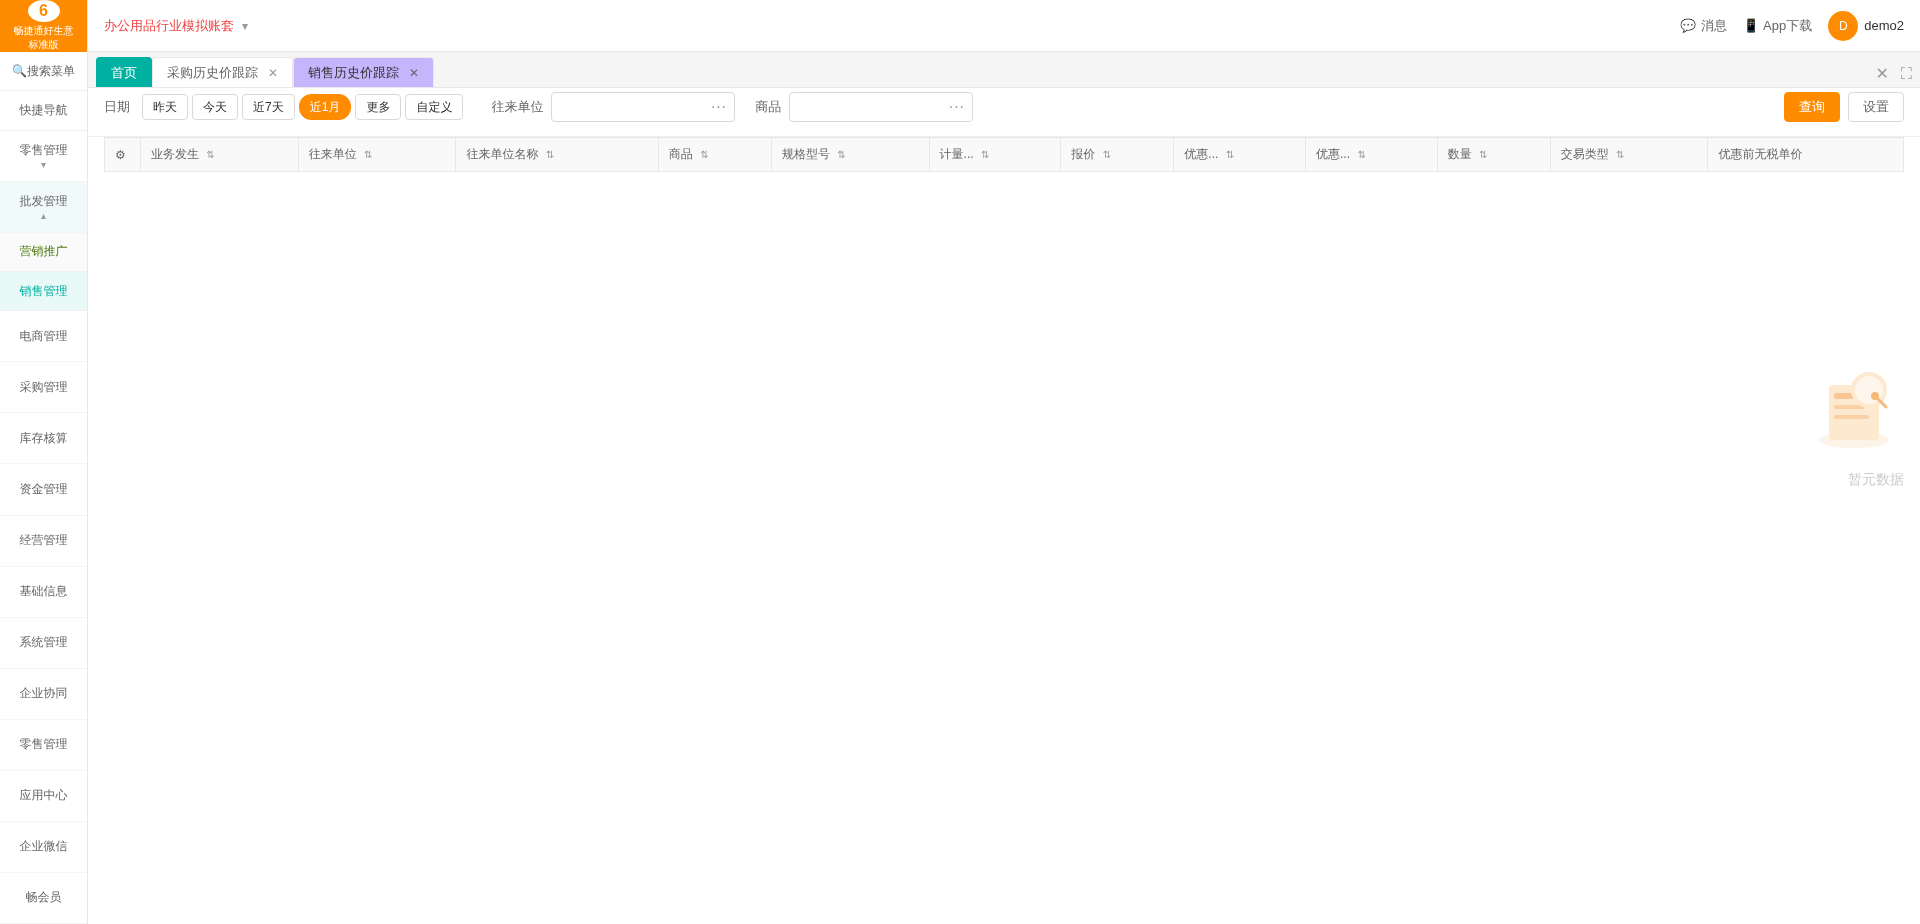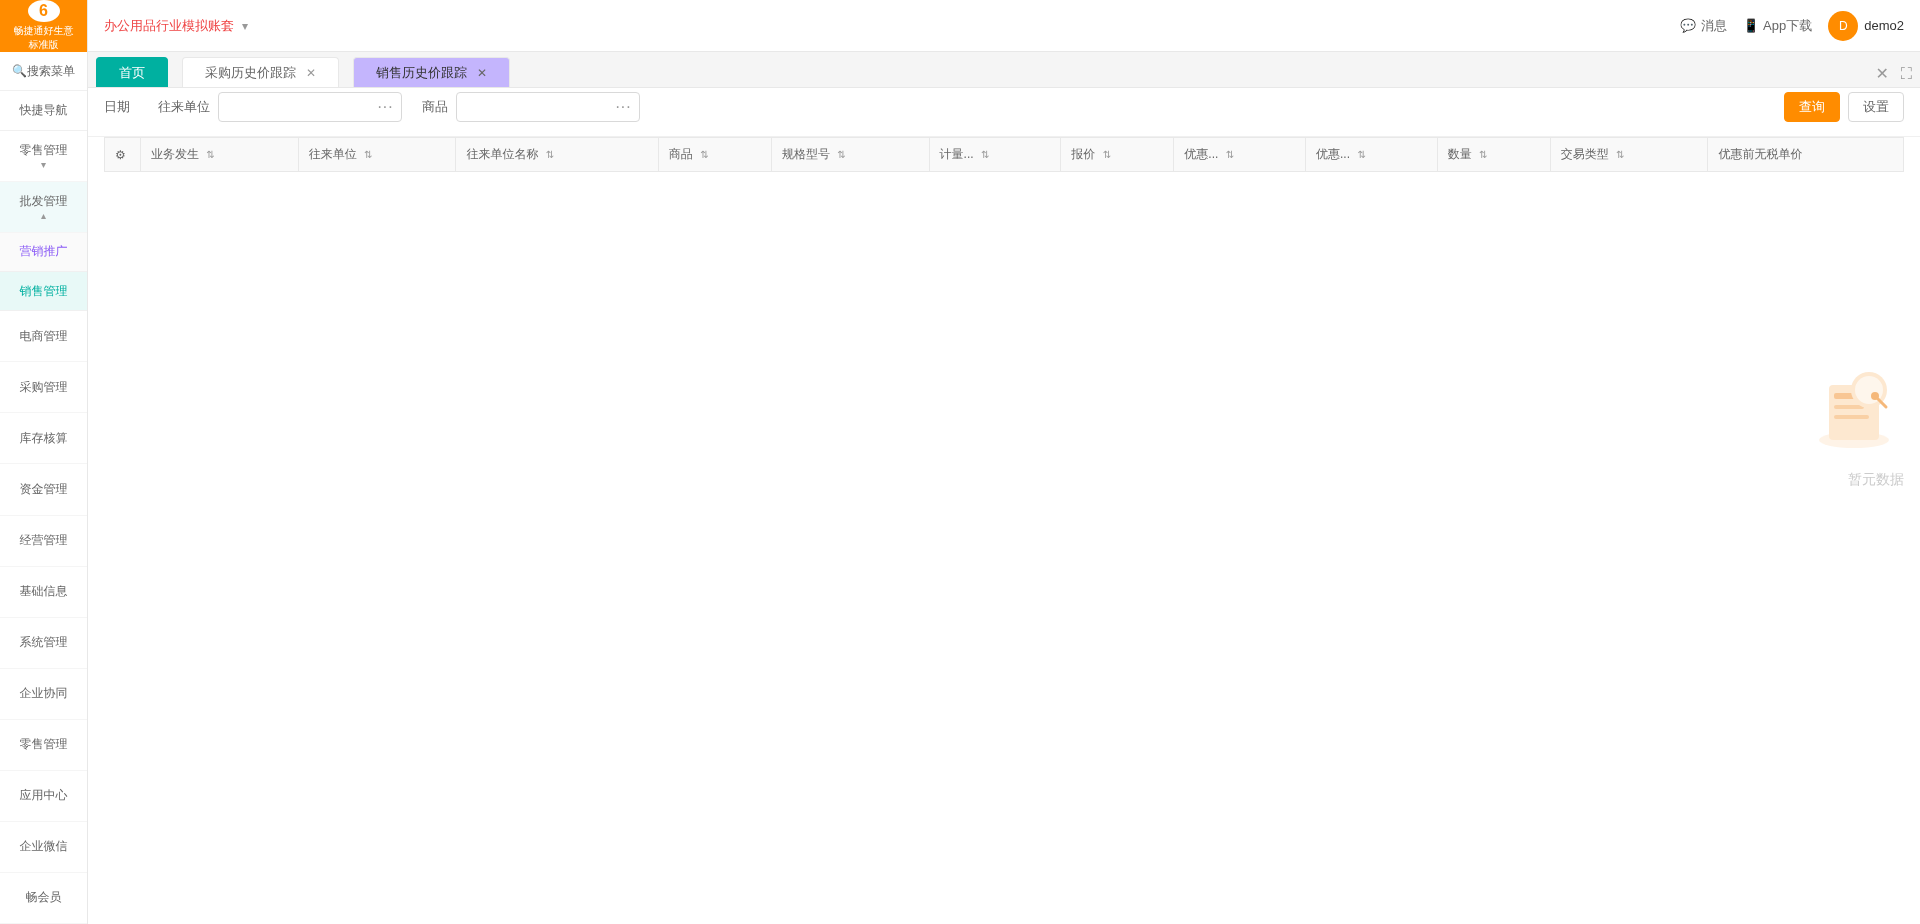--- a/index.html
+++ b/index.html
@@ -9,40 +9,40 @@
     .sidebar { width: 88px; background: #fff; border-right: 1px solid #e8e8e8; display: flex; flex-direction: column; align-items: center; height: 924px; overflow: hidden; }
     .sidebar-logo { width: 88px; height: 52px; background: #ff8c00; display: flex; flex-direction: column; align-items: center; justify-content: center; cursor: pointer; }
     .sidebar-logo-icon { width: 32px; height: 32px; background: #fff; border-radius: 50%; display: flex; align-items: center; justify-content: center; margin-bottom: 2px; }
     .sidebar-logo-icon span { color: #ff8c00; font-size: 16px; font-weight: bold; }
     .sidebar-logo-text { color: #fff; font-size: 10px; }
     .sidebar-search { width: 88px; height: 40px; display: flex; align-items: center; justify-content: center; cursor: pointer; color: #666; font-size: 12px; border-bottom: 1px solid #f0f0f0; }
     .sidebar-nav { width: 88px; height: 40px; display: flex; align-items: center; justify-content: center; cursor: pointer; color: #666; font-size: 12px; border-bottom: 1px solid #f0f0f0; }
     .sidebar-item { width: 112px; height: 52px; display: flex; flex-direction: column; align-items: center; justify-content: center; cursor: pointer; color: #666; font-size: 12px; border-bottom: 1px solid #f5f5f5; }
     .sidebar-item .arrow { font-size: 10px; color: #999; }
     .sidebar-item-expanded { background: #f0fafa; }
-    .sidebar-sub-item { width: 88px; height: 40px; display: flex; align-items: center; justify-content: center; cursor: pointer; color: #8b5cf6; font-size: 12px; background: #fafafa; border-bottom: 1px solid #f0f0f0; }
+    .sidebar-sub-item { width: 88px; height: 40px; display: flex; align-items: center; justify-content: center; cursor: pointer; color: #4d7c0f; font-size: 12px; background: #fafafa; border-bottom: 1px solid #f0f0f0; }
     .sidebar-sub-item.active { color: #00b0a0; background: #e8f9f7; }
 
     
     .main { flex: 1; display: flex; flex-direction: column; height: 924px; overflow: hidden; }
 
     
     .topbar { height: 52px; background: #fff; border-bottom: 1px solid #e8e8e8; display: flex; align-items: center; padding: 0 16px; justify-content: space-between; }
     .topbar-left { display: flex; align-items: center; gap: 8px; }
     .topbar-title { font-size: 13px; color: #ef4444; }
     .topbar-dropdown { font-size: 12px; color: #999; cursor: pointer; }
     .topbar-right { display: flex; align-items: center; gap: 16px; }
     .topbar-msg { display: flex; align-items: center; gap: 4px; color: #666; font-size: 13px; cursor: pointer; }
     .topbar-app { display: flex; align-items: center; gap: 4px; color: #666; font-size: 13px; cursor: pointer; }
     .topbar-user { display: flex; align-items: center; gap: 6px; cursor: pointer; }
     .topbar-avatar { width: 30px; height: 30px; border-radius: 50%; background: #ff8c00; display: flex; align-items: center; justify-content: center; color: #fff; font-size: 12px; }
 
     
     .tabbar { height: 36px; background: #f5f5f5; display: flex; align-items: flex-end; padding: 0 8px; border-bottom: 1px solid #e8e8e8; }
-    .tab { height: 30px; padding: 0 22px; display: flex; align-items: center; gap: 6px; border: 1px solid #e8e8e8; border-bottom: none; border-radius: 4px 4px 0 0; font-size: 13px; cursor: pointer; background: #fff; margin-right: 14px; color: #666; }
+    .tab { height: 30px; padding: 0 14px; display: flex; align-items: center; gap: 6px; border: 1px solid #e8e8e8; border-bottom: none; border-radius: 4px 4px 0 0; font-size: 13px; cursor: pointer; background: #fff; margin-right: 0; color: #666; }
     .tab.home { background: #00b0a0; color: #fff; border-color: #00b0a0; }
     .tab.active { background: #c4b5fd; color: #333; }
     .tab-close { color: #999; font-size: 12px; cursor: pointer; margin-left: 4px; }
     .tab.active .tab-close { color: #666; }
     .tab-win-btn { color: #999; cursor: pointer; font-size: 16px; }
 
     
     .page { flex: 1; background: #fff; overflow: hidden; display: flex; flex-direction: column; }
     .page-title { font-size: 18px; font-weight: bold; color: #333; margin-bottom: 12px; }
     .filter-label { color: #666; font-size: 13px; white-space: nowrap; }
@@ -200,20 +200,28 @@
       <span class="tab-win-btn">⛶</span>
     </div>
   </div>
 
   <div class="page">
 
 
     <div style="padding:4px 16px 8px 16px; border-bottom:1px solid #f0f0f0;">
       <div style="display:flex; align-items:center; gap:12px; flex-wrap:wrap; margin-bottom:6px;">
         <span class="filter-label">日期</span>
+        <div class="filter-btns">
+          <button class="filter-btn">昨天</button>
+          <button class="filter-btn">今天</button>
+          <button class="filter-btn">近7天</button>
+          <button class="filter-btn active">近1月</button>
+          <button class="filter-btn">更多</button>
+          <button class="filter-btn">自定义</button>
+        </div>
         <div style="display:flex; align-items:center; gap:20px; margin-left: 16px;">
           <div style="display:flex; align-items:center; gap:8px;">
             <span class="filter-label">往来单位</span>
             <div style="display:flex; align-items:center; border:1px solid #d9d9d9; border-radius:4px; height:30px; min-width:180px; background:#fff; padding:0 8px; justify-content:space-between;">
               <input type="text" style="border: none; outline: none; font-size: 13px; color: rgb(51, 51, 51); width: 150px;" placeholder="">
               <span class="filter-dots">···</span>
             </div>
           </div>
           <div style="display:flex; align-items:center; gap:8px;">
             <span class="filter-label">商品</span>

